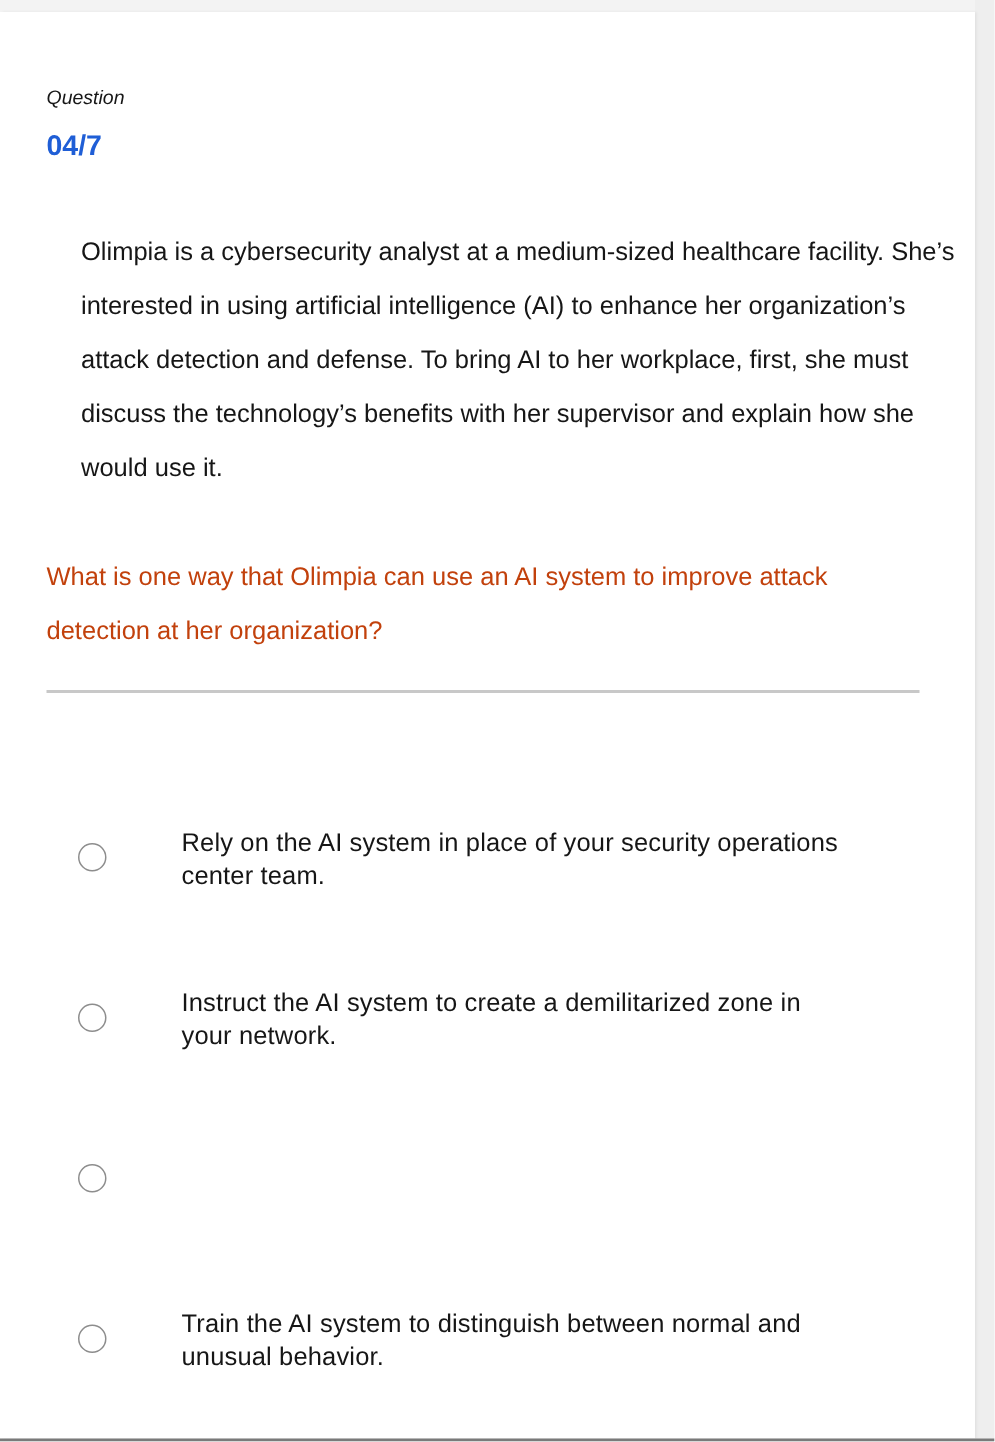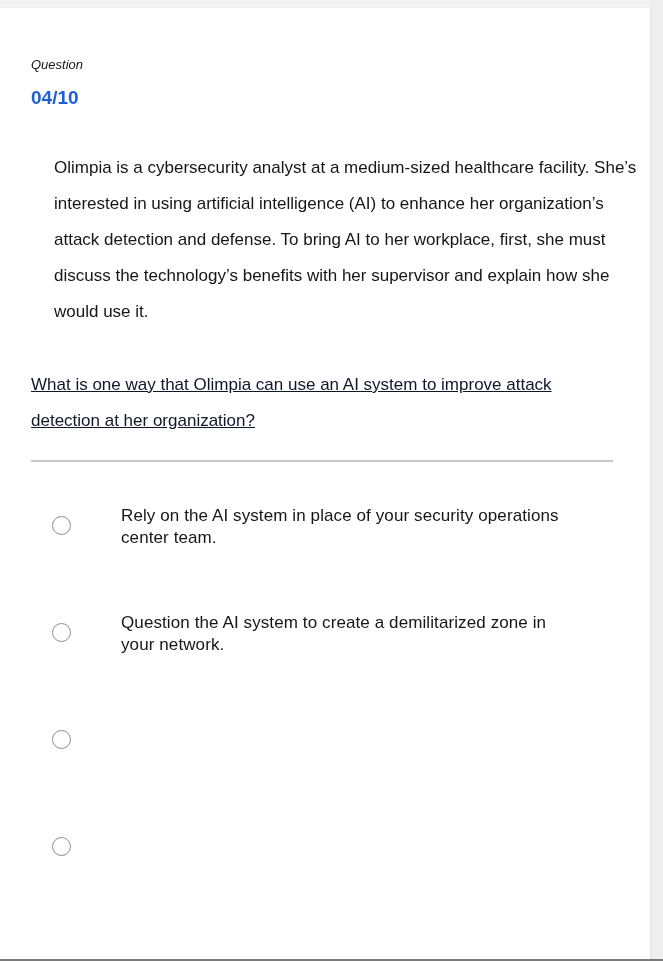--- a/index.html
+++ b/index.html
@@ -66,37 +66,37 @@
       color: #161616;
       margin-left: 23px;
     }
     .prompt {
       position: absolute;
       left: 31px;
       top: 367px;
       width: 590px;
       font-size: 17px;
       line-height: 36px;
-      color: #0f172a;
-      text-decoration: underline;
+      color: #c2410c;
     }
     .divider {
       position: absolute;
       left: 31px;
       top: 460px;
       width: 582px;
       height: 2px;
       background: #c8c8c8;
     }
     .option {
       position: absolute;
       left: 40px;
       width: 540px;
       height: 60px;
       cursor: pointer;
+      margin-top: 46px;
     }
     .radio {
       position: absolute;
       left: 12px;
       width: 19px;
       height: 19px;
       border: 1px solid #8d8d8d;
       border-radius: 50%;
       background: #ffffff;
       box-sizing: border-box;
@@ -114,39 +114,40 @@
   </style>
 </head>
 <body>
 
 <div class="right-gutter"></div>
 
 <div class="card">
 </div>
 
 <div class="q-label">Question</div>
-<div class="q-number">04/10</div>
+<div class="q-number">04/7</div>
 
 <div class="scenario">Olimpia is a cybersecurity analyst at a medium-sized healthcare facility. She’s interested in using artificial intelligence (AI) to enhance her organization’s attack detection and defense. To bring AI to her workplace, first, she must discuss the technology’s benefits with her supervisor and explain how she would use it.</div>
 
 <div class="prompt">What is one way that Olimpia can use an AI system to improve attack detection at her organization?</div>
 
 <div class="divider"></div>
 
 <div class="option" style="top:505px;">
   <span class="radio" style="top:11px;"></span>
   <span class="option-text">Rely on the AI system in place of your security operations center team.</span>
 </div>
 
 <div class="option" style="top:612px;">
   <span class="radio" style="top:11px;"></span>
-  <span class="option-text">Question the AI system to create a demilitarized zone in your network.</span>
+  <span class="option-text">Instruct the AI system to create a demilitarized zone in your network.</span>
 </div>
 
 <div class="option" style="top:719px;">
   <span class="radio" style="top:11px;"></span>
 </div>
 
 <div class="option" style="top:826px;">
   <span class="radio" style="top:11px;"></span>
+  <span class="option-text">Train the AI system to distinguish between normal and unusual behavior.</span>
 </div>
 
 <div class="bottom-line"></div>
 
 </body></html>

